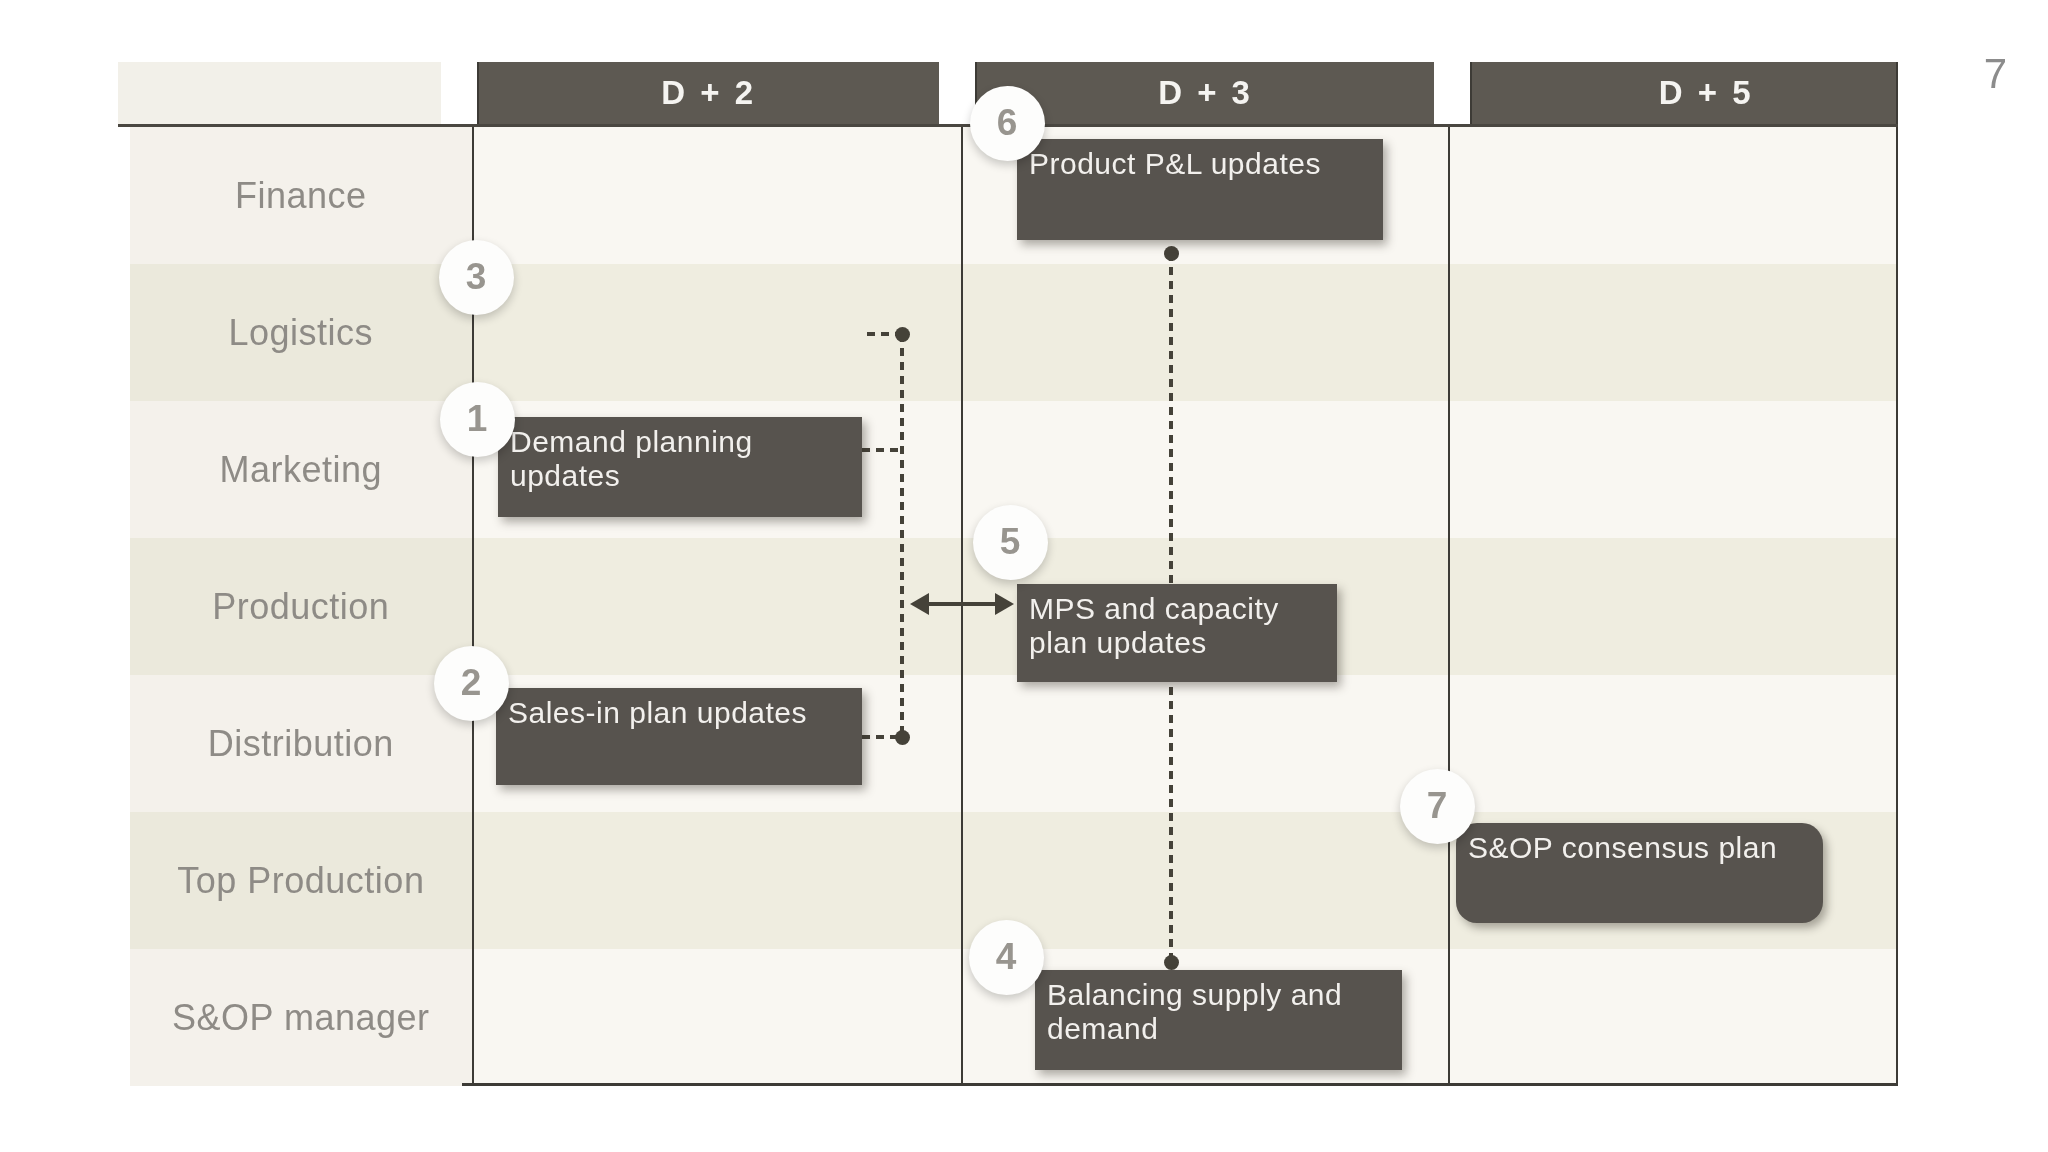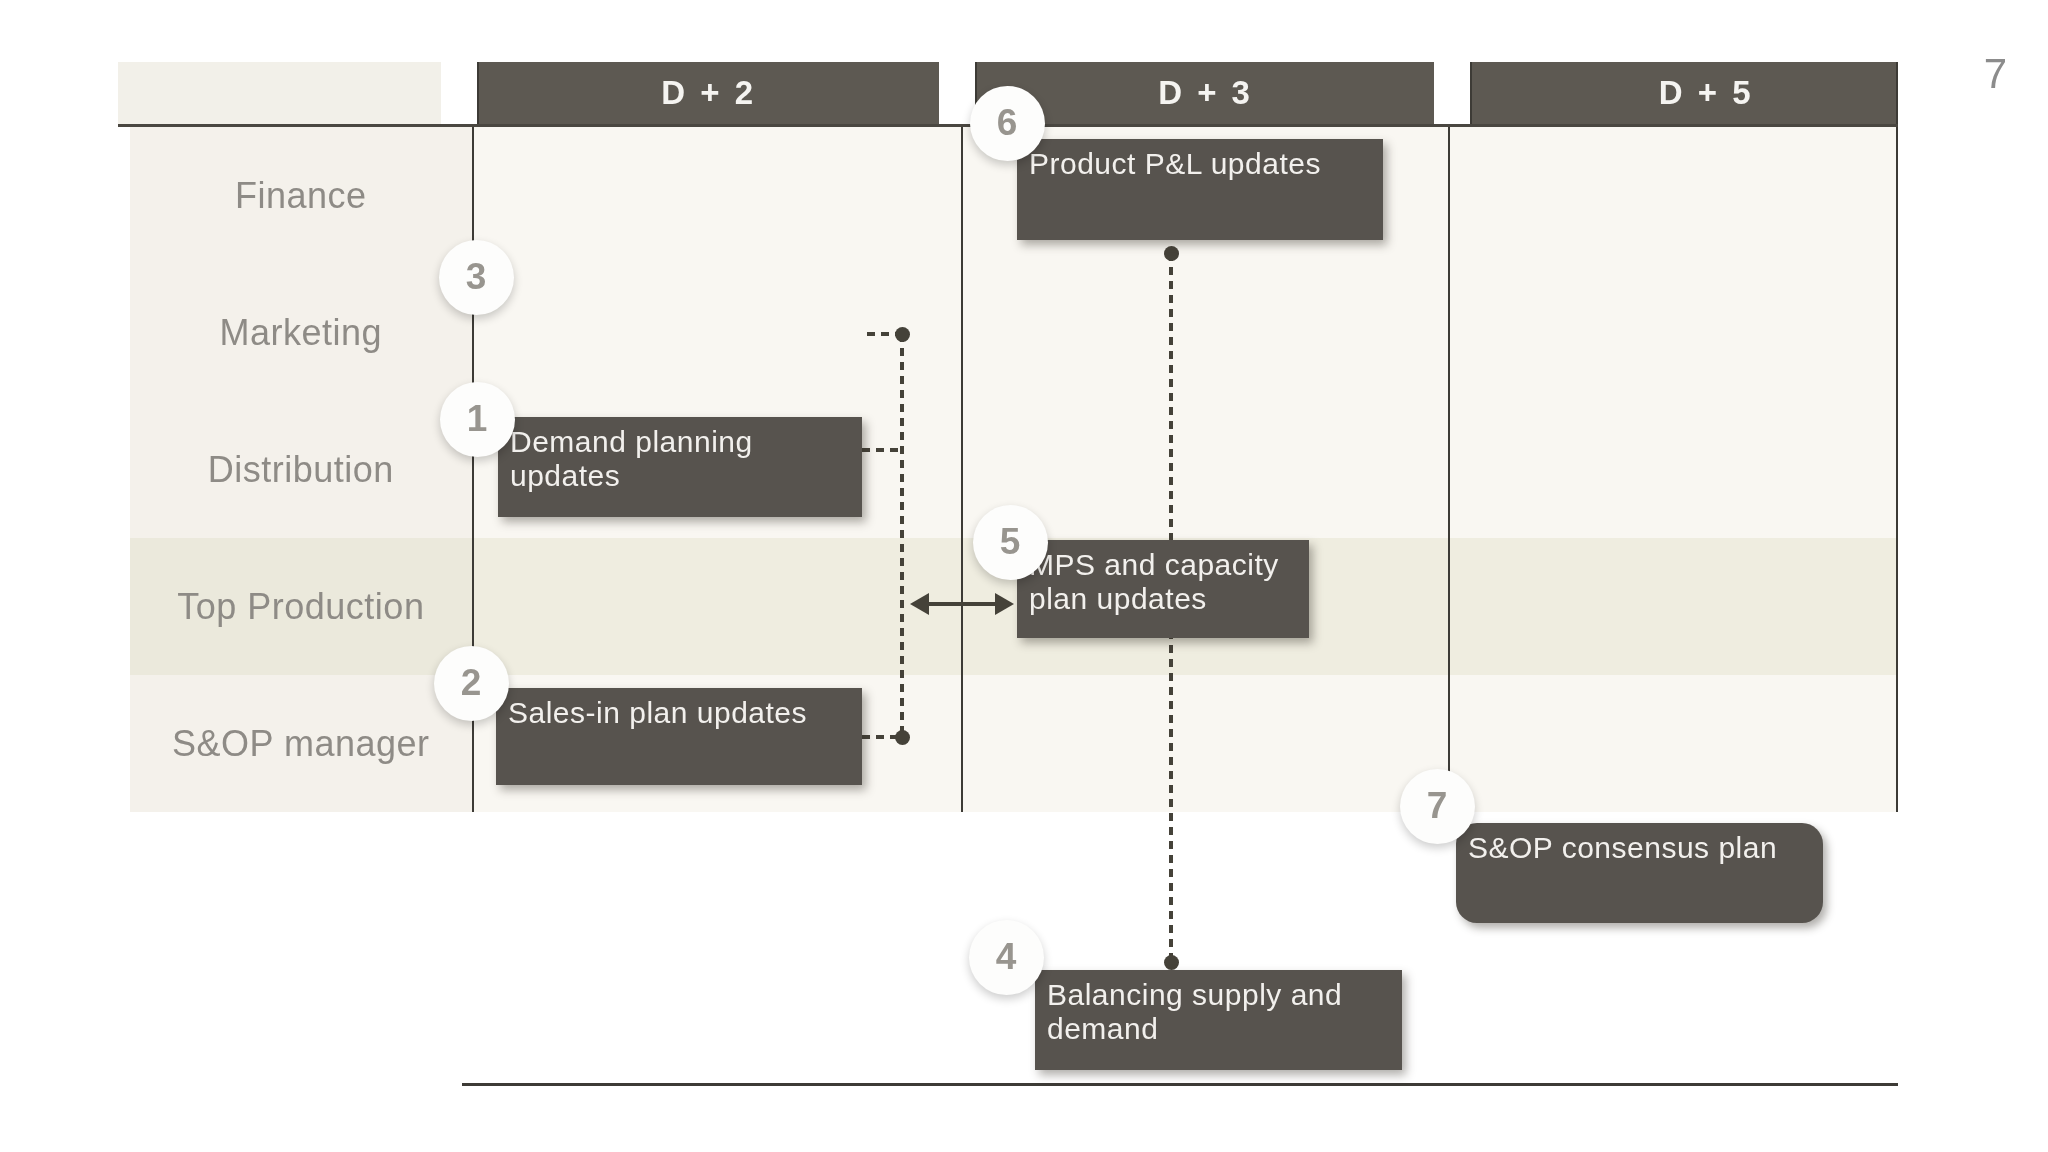--- a/index.html
+++ b/index.html
@@ -86,22 +86,34 @@
         <div class="hcell" style="width: 490px;">D + 3</div>
         <div class="hcell" style="width: 453px;">D + 5</div>
       </div>
     <div class="body" id="body">
         <div class="row light">
           <div class="lab">Finance</div>
           <div class="cell" style="width: 493px;"></div>
           <div class="cell" style="width: 490px;"></div>
           <div class="cell last" style="width: 453px;"></div>
         </div>
+        <div class="row beige">
+          <div class="lab">Logistics</div>
+          <div class="cell" style="width: 493px;"></div>
+          <div class="cell" style="width: 490px;"></div>
+          <div class="cell last" style="width: 453px;"></div>
+        </div>
         <div class="row light">
           <div class="lab">Marketing</div>
+          <div class="cell" style="width: 493px;"></div>
+          <div class="cell" style="width: 490px;"></div>
+          <div class="cell last" style="width: 453px;"></div>
+        </div>
+        <div class="row beige">
+          <div class="lab">Production</div>
           <div class="cell" style="width: 493px;"></div>
           <div class="cell" style="width: 490px;"></div>
           <div class="cell last" style="width: 453px;"></div>
         </div>
         <div class="row light">
           <div class="lab">Distribution</div>
           <div class="cell" style="width: 493px;"></div>
           <div class="cell" style="width: 490px;"></div>
           <div class="cell last" style="width: 453px;"></div>
         </div>
@@ -132,21 +144,21 @@
         <div class="arrow-line" style="left: 804px; top: 540px; width: 80px;"></div>
         <div class="arrow-head left" style="left: 792px; top: 531px;"></div>
         <div class="arrow-head right" style="left: 877px; top: 531px;"></div>
         <div class="task-box" style="left: 380px; top: 355px; width: 364px; height: 100px;">Demand planning updates</div>
         <div class="badge" style="left: 321.5px; top: 319.5px;">1</div>
         <div class="task-box" style="left: 378px; top: 626px; width: 366px; height: 97px;">Sales-in plan updates</div>
         <div class="badge" style="left: 315.5px; top: 583.5px;">2</div>
         <div class="badge" style="left: 320.5px; top: 177.5px;">3</div>
         <div class="task-box" style="left: 917px; top: 908px; width: 367px; height: 100px;">Balancing supply and demand</div>
         <div class="badge" style="left: 850.5px; top: 857.5px;">4</div>
-        <div class="task-box" style="left: 899px; top: 478px; width: 292px; height: 98px;">MPS and capacity plan updates</div>
+        <div class="task-box" style="left: 899px; top: 522px; width: 320px; height: 98px;">MPS and capacity plan updates</div>
         <div class="badge" style="left: 854.5px; top: 442.5px;">5</div>
         <div class="task-box" style="left: 899px; top: 77px; width: 366px; height: 101px;">Product P&amp;L updates</div>
         <div class="badge" style="left: 851.5px; top: 23.5px;">6</div>
         <div class="task-box" style="left: 1338px; top: 761px; width: 367px; height: 100px; border-radius: 21px;">S&amp;OP consensus plan</div>
         <div class="badge" style="left: 1281.5px; top: 706.5px;">7</div>
       </div>
   </div>
 </div>
 
 </body></html>

